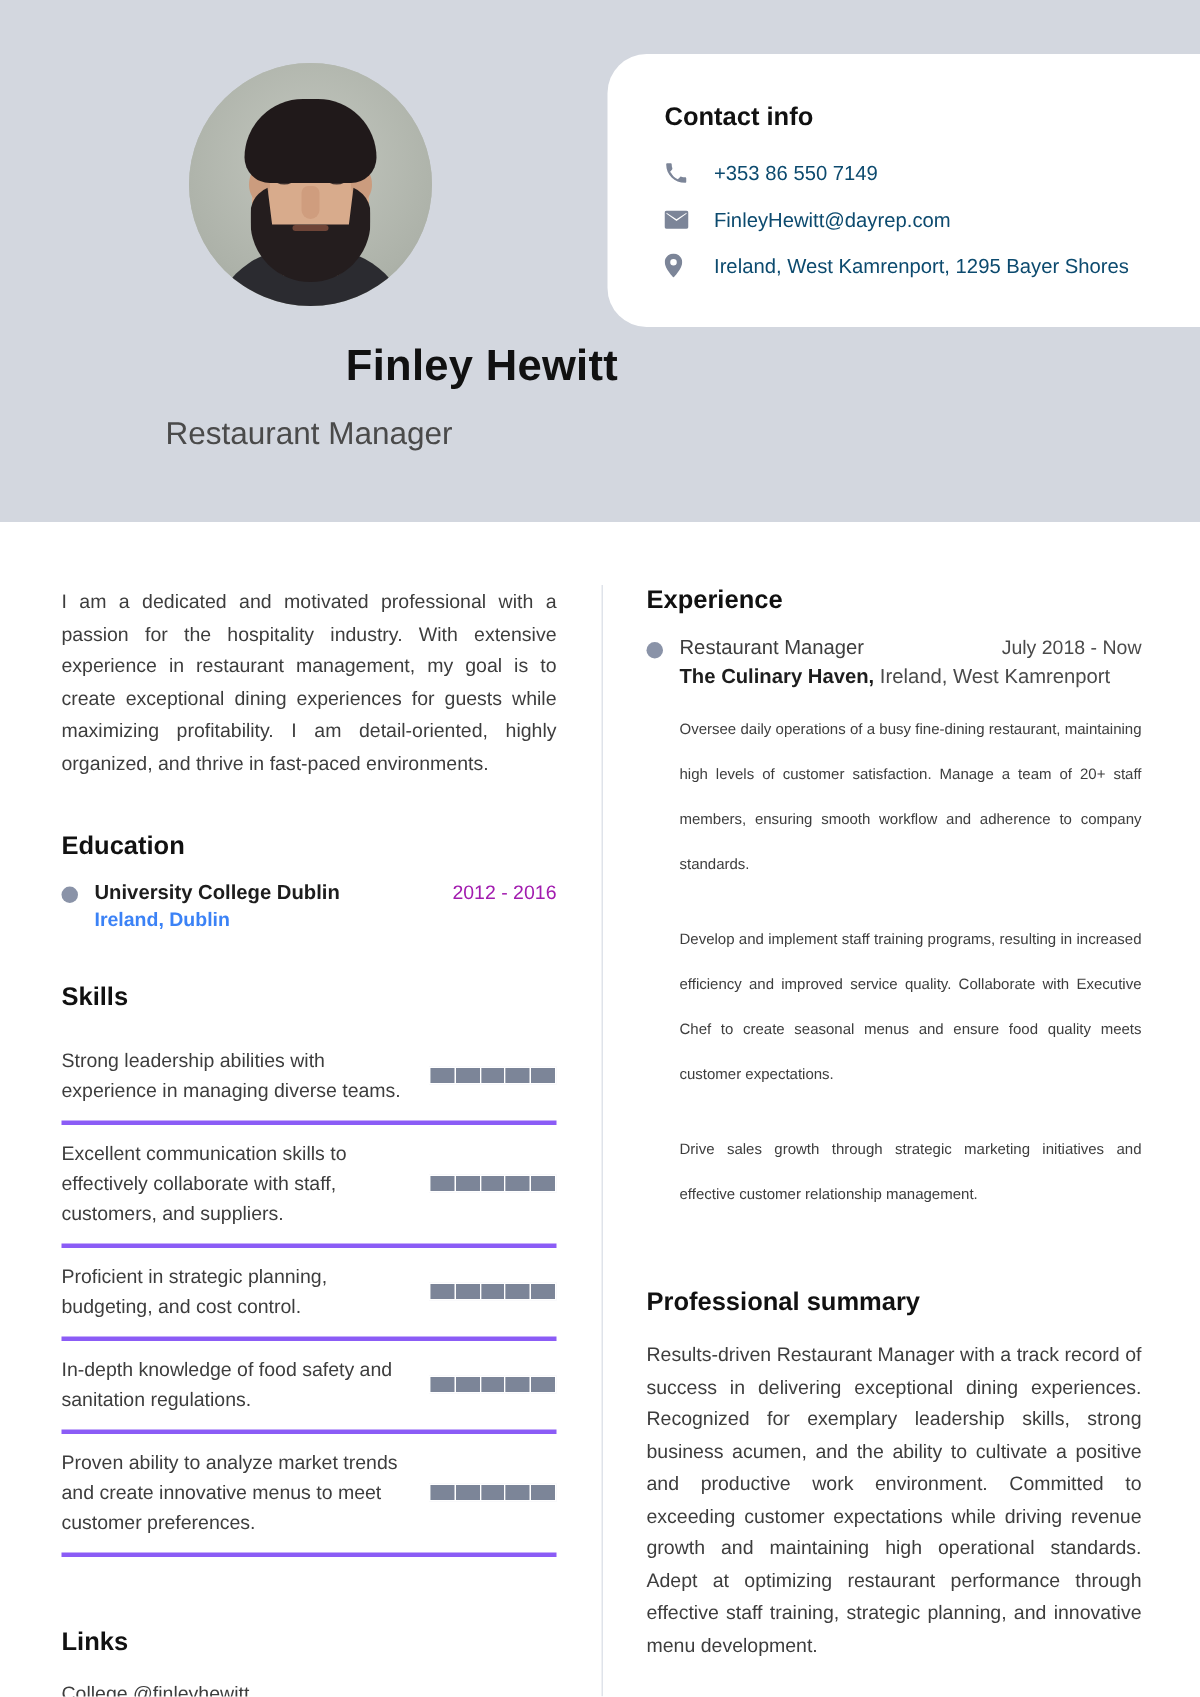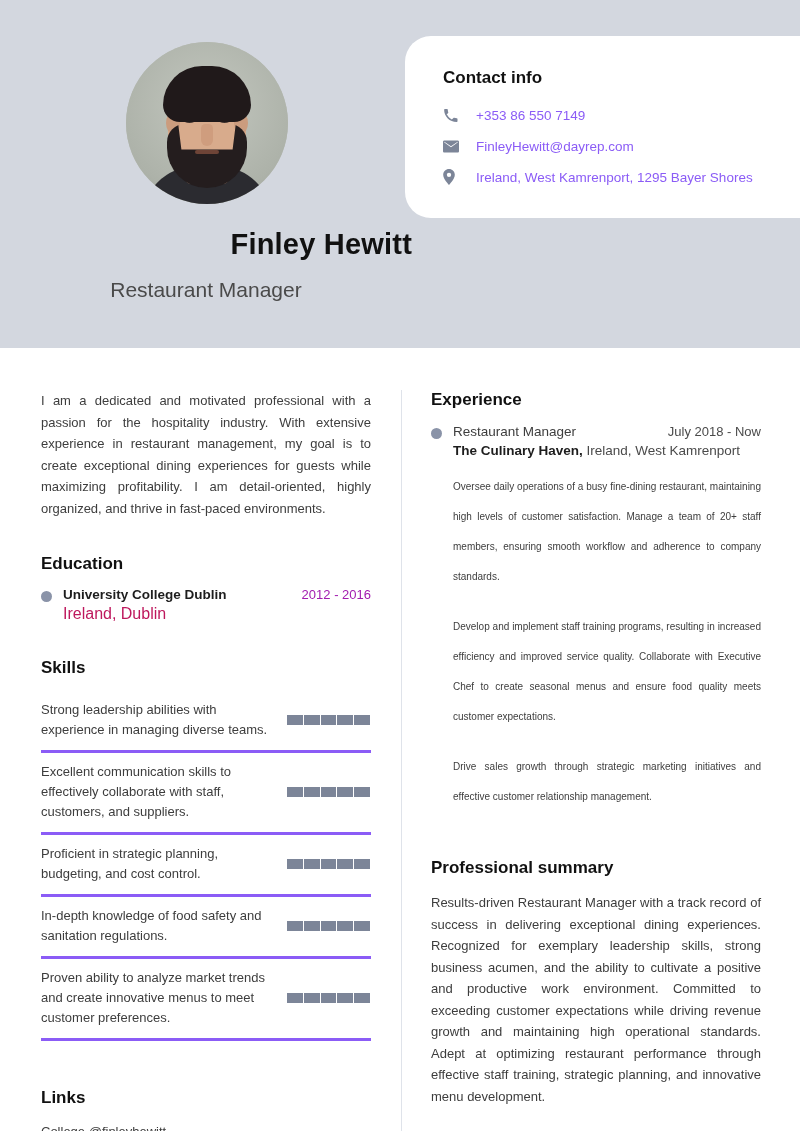--- a/index.html
+++ b/index.html
@@ -170,21 +170,21 @@
     min-width: 20px;
     height: 16px;
     display: flex;
     align-items: center;
     justify-content: flex-start;
     margin-right: 13px;
   }
   .contact-ico svg { display: block; }
   .contact-val {
     font-size: 13.5px;
-    color: #8b5cf6;
+    color: #0c4a6e;
     white-space: nowrap;
   }
 
   
   .body-wrap {
     position: relative;
     width: 800px;
     height: 892px;
     background: #ffffff;
   }
@@ -247,23 +247,24 @@
     font-weight: bold;
     color: #1d1d1d;
   }
   .edu-dates {
     font-size: 13px;
     color: #a21caf;
     white-space: nowrap;
   }
   .edu-place {
     padding-left: 22px;
-    font-size: 16px;
-    color: #be185d;
+    font-size: 13px;
+    color: #3b82f6;
     margin-top: 3px;
+    font-weight: bold;
   }
 
   
   .skills { margin-bottom: 47px; }
   .skill-row {
     display: flex;
     align-items: center;
     justify-content: space-between;
     border-bottom: 3px solid #8b5cf6;
     padding: 9px 0 10px 0;

